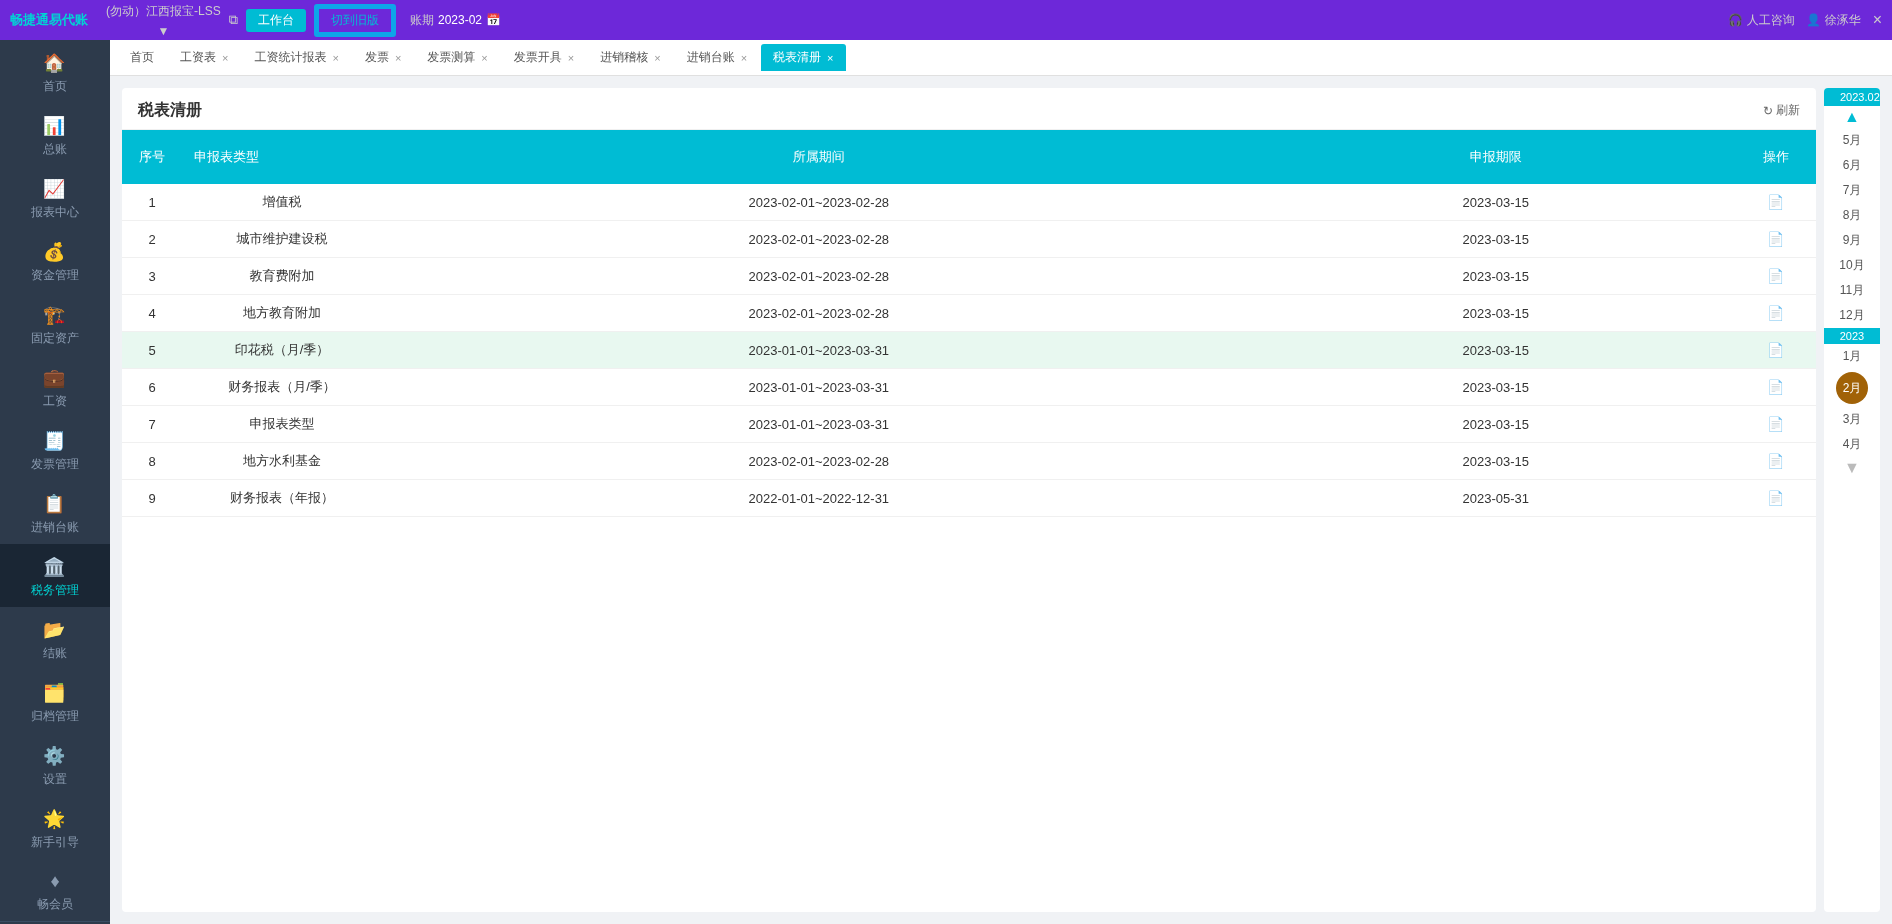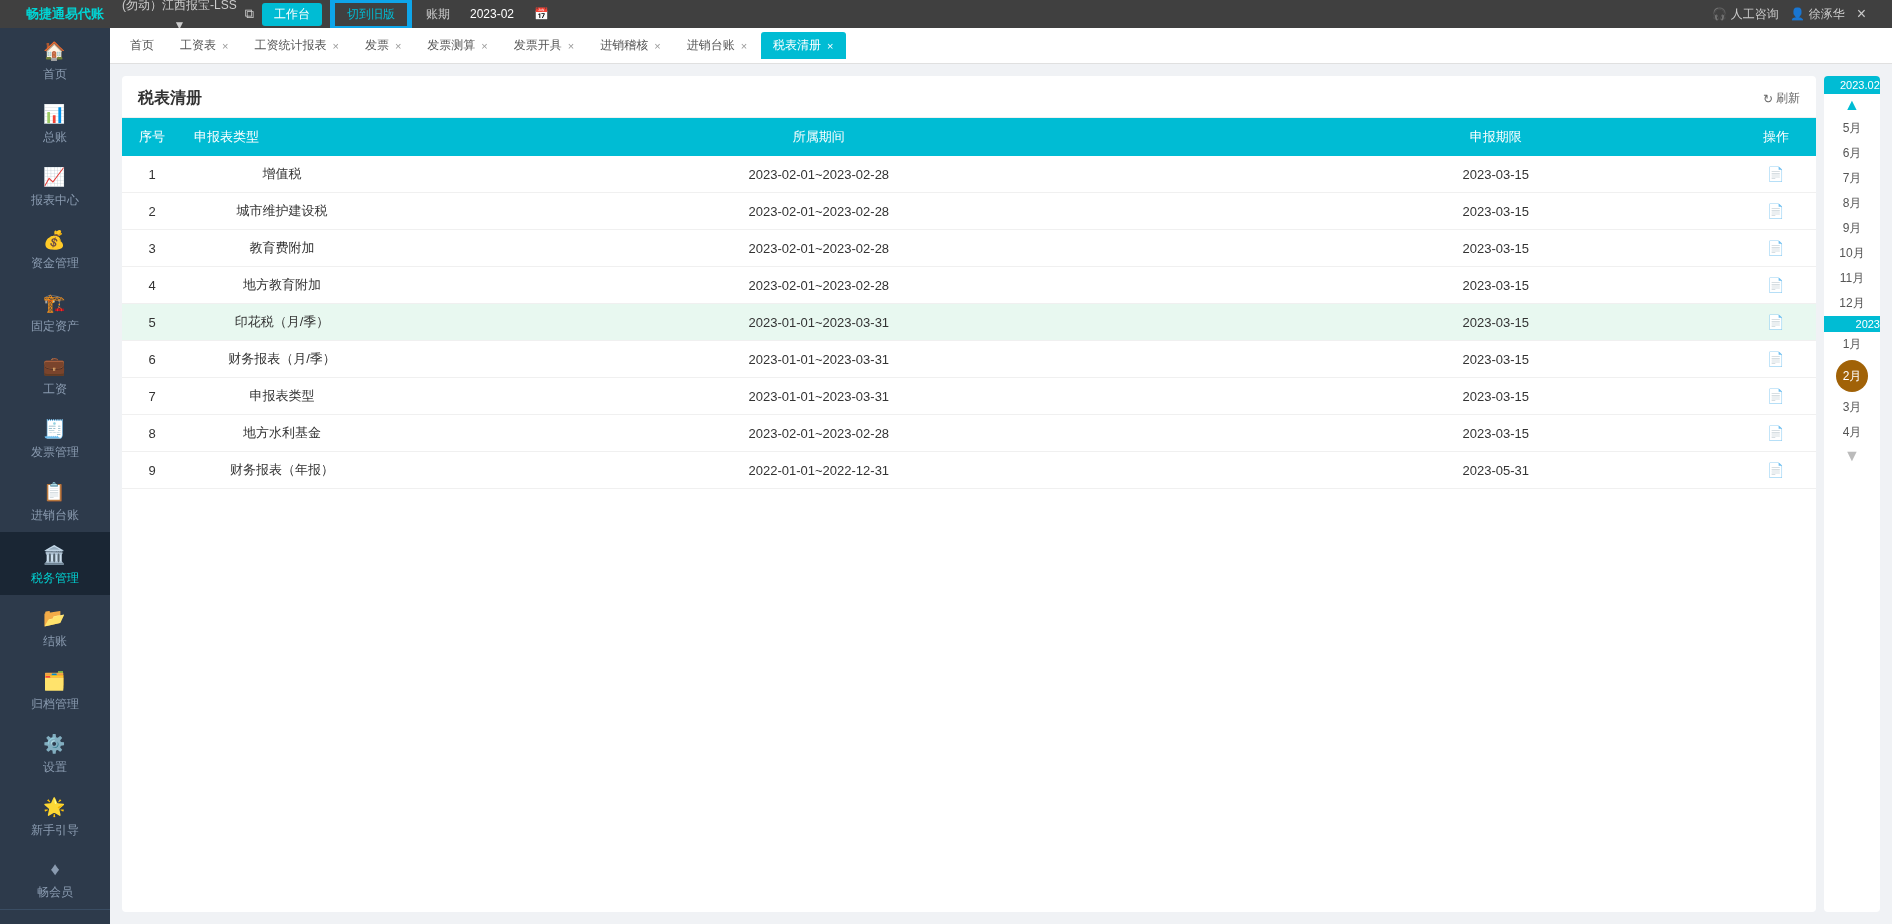--- a/index.html
+++ b/index.html
@@ -1,24 +1,24 @@
 <!DOCTYPE html>
 <html><head>
   <meta charset="utf-8">
   <style>
     * { box-sizing: border-box; margin: 0; padding: 0; }
     body { font-family: "Microsoft YaHei", "PingFang SC", sans-serif; font-size: 13px; background: #f0f2f5; color: #333; display: flex; flex-direction: column; height: 924px; overflow: hidden; }
 
     
-    .top-bar { height: 28px; background: #404040; display: flex; align-items: center; padding: 0 26px; gap: 8px; flex-shrink: 0; }
+    .top-bar { height: 40px; background: #6d28d9; display: flex; align-items: center; padding: 0 10px; gap: 8px; flex-shrink: 0; }
     .top-bar-logo { color: #00d4d4; font-size: 13px; font-weight: bold; margin-right: 10px; }
     .top-bar-company { color: #ccc; font-size: 12px; display: flex; align-items: center; gap: 4px; flex-direction: column; }
     .top-bar-btn { background: #00bcd4; color: #fff; border: none; border-radius: 3px; padding: 3px 12px; font-size: 12px; cursor: pointer; }
     .top-bar-btn-outline { background: transparent; color: #00bcd4; border: 5px solid #0ea5e9; border-radius: 3px; padding: 3px 12px; font-size: 12px; cursor: pointer; }
-    .top-bar-period { color: #ccc; font-size: 12px; margin-left: 6px; display: flex; align-items: center; gap: 20px; }
+    .top-bar-period { color: #ccc; font-size: 12px; margin-left: 6px; display: flex; align-items: center; gap: 4px; }
     .top-bar-right { margin-left: auto; display: flex; align-items: center; gap: 12px; color: #ccc; font-size: 12px; }
     .top-bar-right span { cursor: pointer; display: flex; align-items: center; gap: 3px; }
 
     
     .main-layout { display: flex; flex: 1; overflow: hidden; }
 
     
     .sidebar { width: 110px; background: #2d3a4b; display: flex; flex-direction: column; flex-shrink: 0; overflow-y: auto; }
     .sidebar-item { display: flex; flex-direction: column; align-items: center; padding: 12px 0 8px; cursor: pointer; color: #8a9bb0; font-size: 12px; gap: 4px; }
     .sidebar-item.active { background: #1a2634; color: #00d4d4; }
@@ -42,21 +42,21 @@
     
     .page-header { padding: 12px 16px 8px; display: flex; align-items: center; justify-content: space-between; border-bottom: 1px solid #f0f0f0; }
     .page-title { font-size: 16px; font-weight: 600; color: #333; }
     .header-actions { display: flex; align-items: center; gap: 8px; }
     .refresh-btn { display: flex; align-items: center; gap: 3px; color: #666; font-size: 12px; cursor: pointer; }
 
     
     .table-container { flex: 1; overflow: auto; }
     table { width: 100%; border-collapse: collapse; }
     thead tr { background: #00bcd4; }
-    thead th { padding: 10px 12px; color: #fff; font-size: 13px; font-weight: 500; text-align: center; }
+    thead th { padding: 18px 12px; color: #fff; font-size: 13px; font-weight: 500; text-align: center; }
     tbody tr { border-bottom: 1px solid #f0f0f0; }
     tbody tr.highlighted { background: #e8f8f0; }
     tbody td { padding: 9px 12px; font-size: 13px; color: #333; text-align: center; }
     tbody td:nth-child(2) { text-align: center; }
     .action-icon { cursor: pointer; color: #00bcd4; font-size: 14px; }
 
     
     .right-panel { width: 56px; background: #fff; border-radius: 4px; margin-left: 8px; display: flex; flex-direction: column; align-items: center; overflow: hidden; padding-bottom: 4px; }
     .right-panel-year { background: #00bcd4; color: #fff; font-size: 11px; padding: 3px 16px; width: 100%; text-align: center; }
     .calendar-up { color: #00bcd4; font-size: 16px; cursor: pointer; padding: 2px; }
@@ -294,21 +294,21 @@
         <div class="right-panel-year">2023.02</div>
         <div class="calendar-up">▲</div>
         <div class="calendar-month">5月</div>
         <div class="calendar-month">6月</div>
         <div class="calendar-month">7月</div>
         <div class="calendar-month">8月</div>
         <div class="calendar-month">9月</div>
         <div class="calendar-month">10月</div>
         <div class="calendar-month">11月</div>
         <div class="calendar-month">12月</div>
-        <div style="background:#00bcd4;color:#fff;font-size:11px;padding:2px 0;width:100%;text-align:right;">2023</div>
+        <div style="background:#00bcd4;color:#fff;font-size:11px;padding:2px 0;width:100%;text-align:center;">2023</div>
         <div class="calendar-month">1月</div>
         <div style="background:#a16207;color:#fff;border-radius:50%;width:32px;height:32px;display:flex;align-items:center;justify-content:center;margin:3px auto;font-size:12px;cursor:pointer;">2月</div>
         <div class="calendar-month">3月</div>
         <div class="calendar-month">4月</div>
         <div class="calendar-down">▼</div>
       </div>
 
     </div>
   </div>
 </div>

